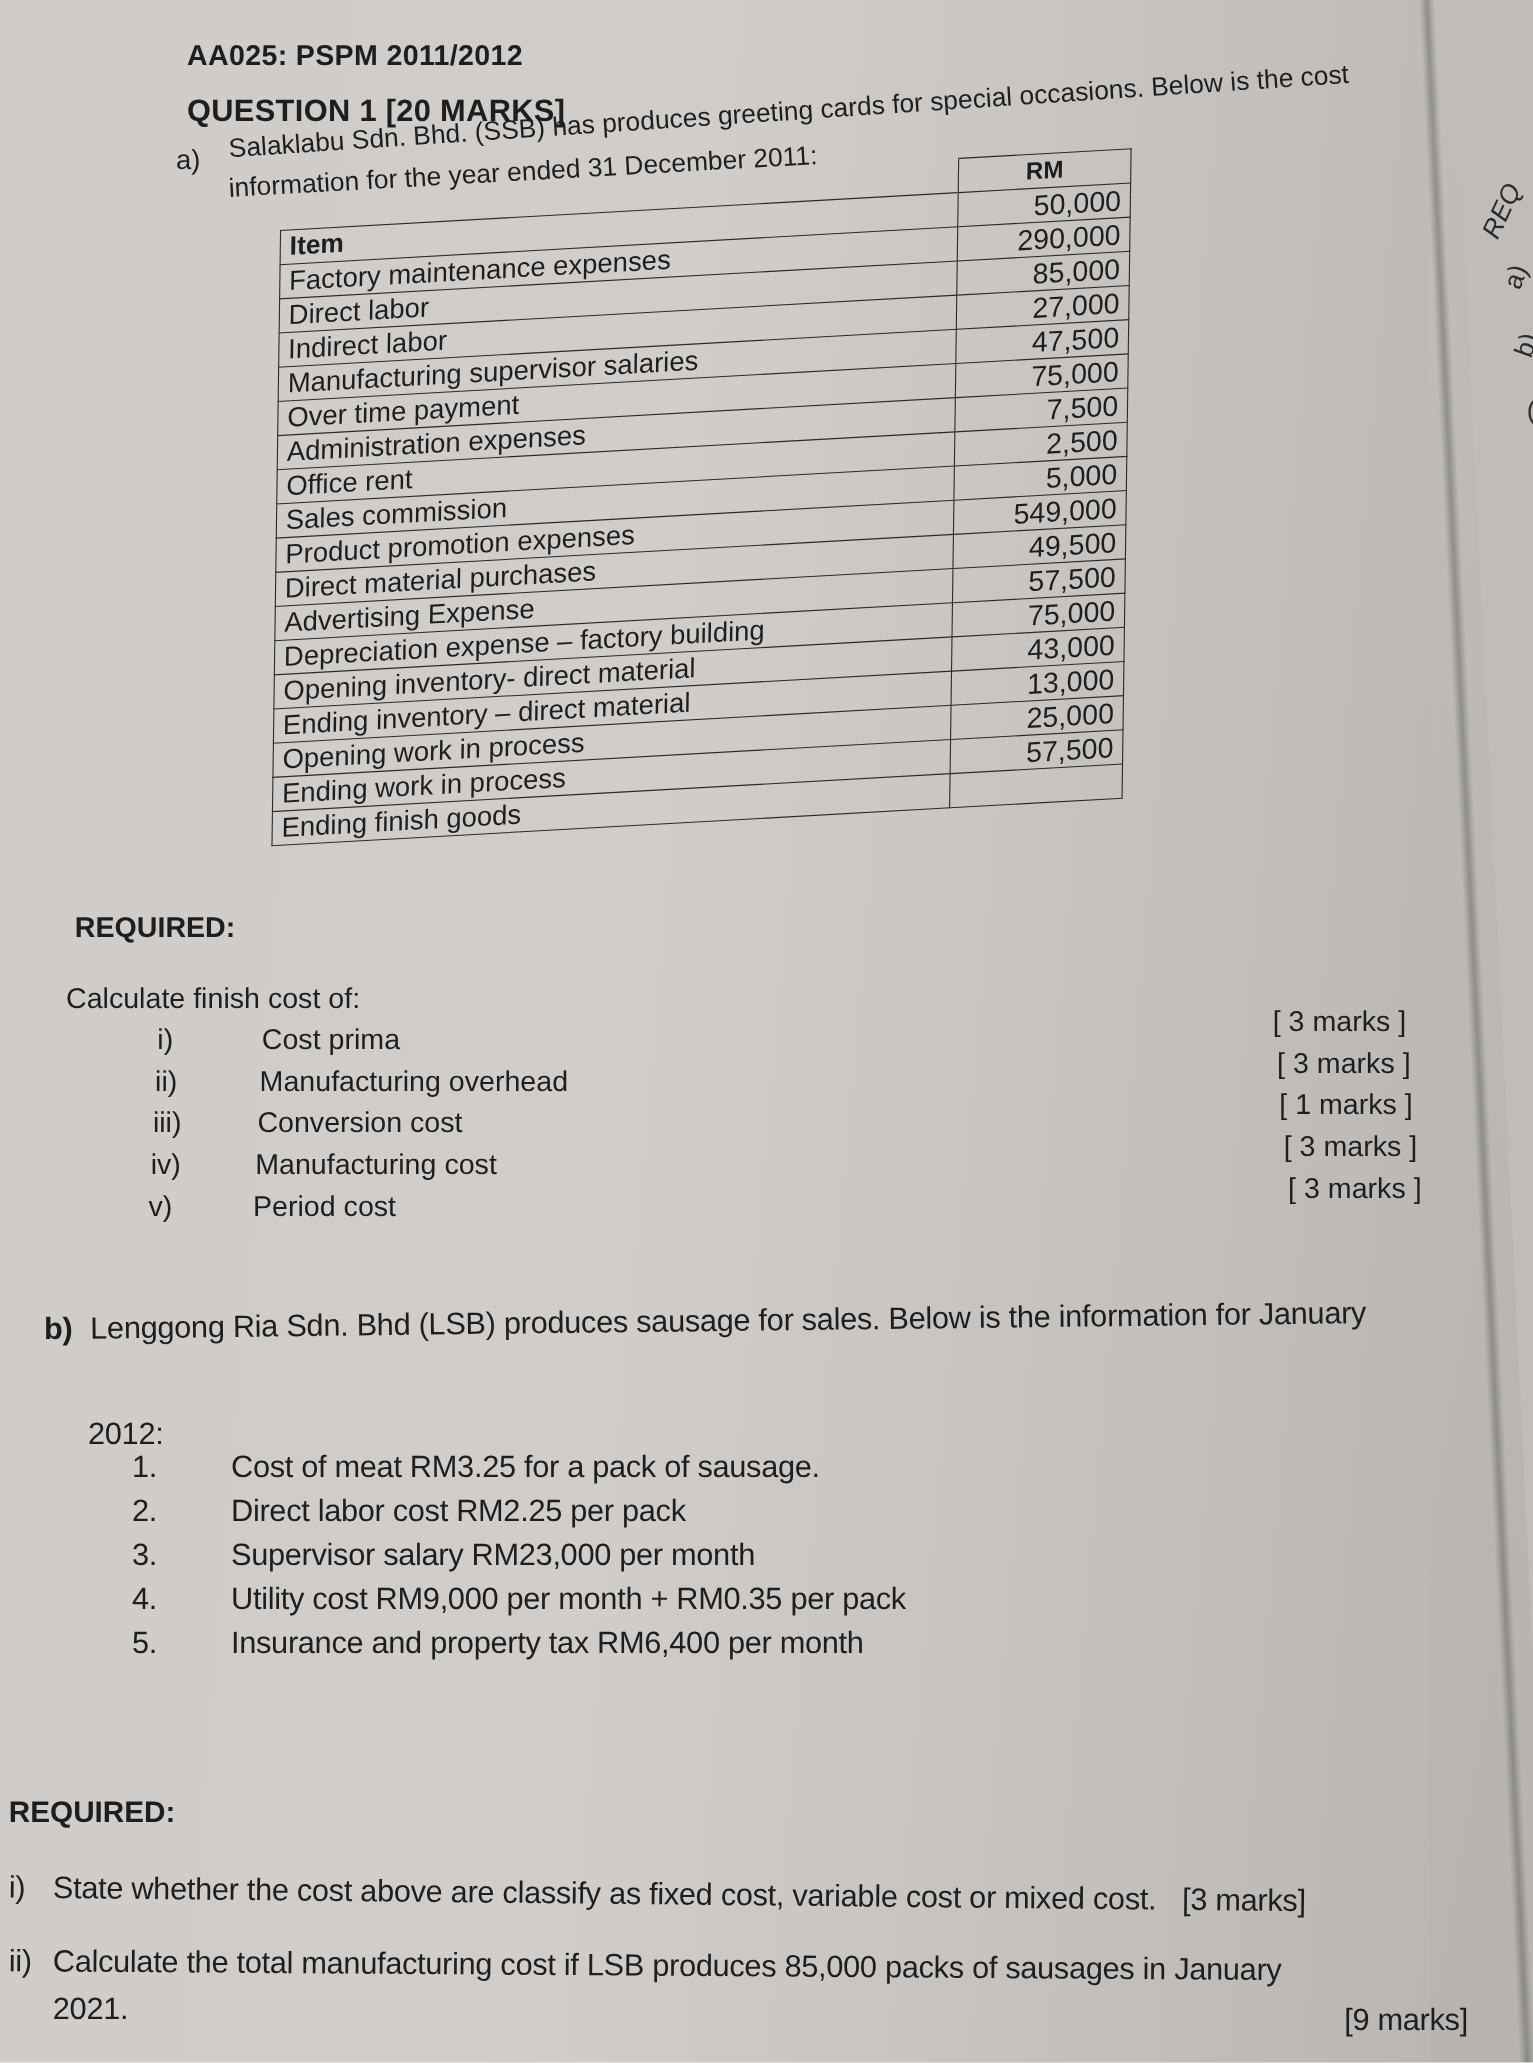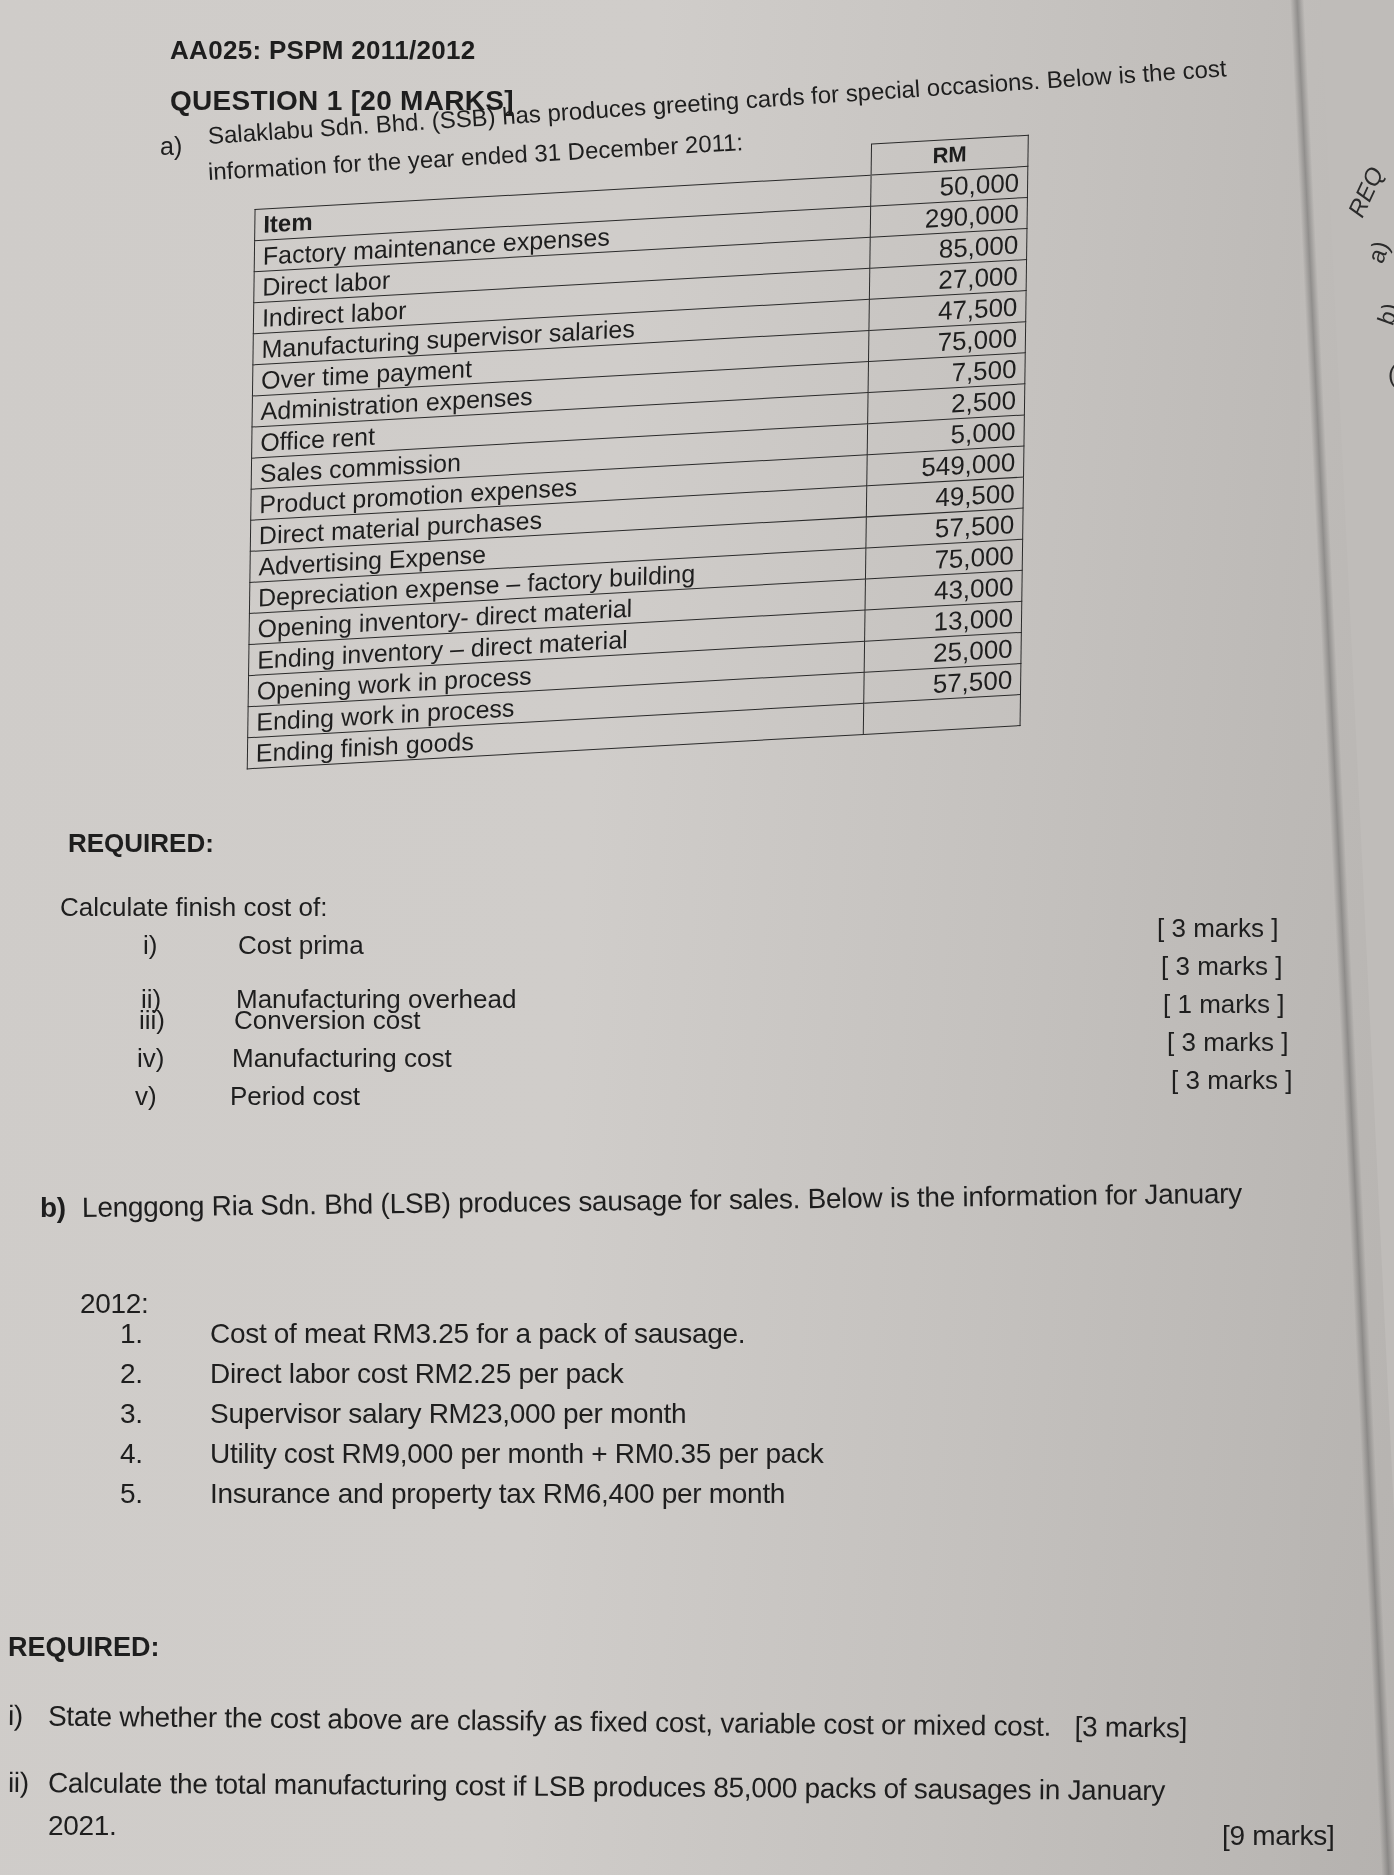--- a/index.html
+++ b/index.html
@@ -143,21 +143,21 @@
       </tr>
   </tbody>
 </table>
 
 <div class="abs req" style="left:68px; top:828px;">REQUIRED:</div>
 <div class="abs body-txt" style="left:60px; top:892px;">Calculate finish cost of:</div>
 
 <div class="abs body-txt" style="left:143px; top:930px;">
   <span class="num">i)</span><span>Cost prima</span>
 </div>
-<div class="abs body-txt" style="left:141px; top:968px;margin-top:16px;">
+<div class="abs body-txt" style="left:141px; top:968px;">
   <span class="num">ii)</span><span>Manufacturing overhead</span>
 </div>
 <div class="abs body-txt" style="left:139px; top:1005px;">
   <span class="num">iii)</span><span>Conversion cost</span>
 </div>
 <div class="abs body-txt" style="left:137px; top:1043px;">
   <span class="num">iv)</span><span>Manufacturing cost</span>
 </div>
 <div class="abs body-txt" style="left:135px; top:1081px;">
   <span class="num">v)</span><span>Period cost</span>

